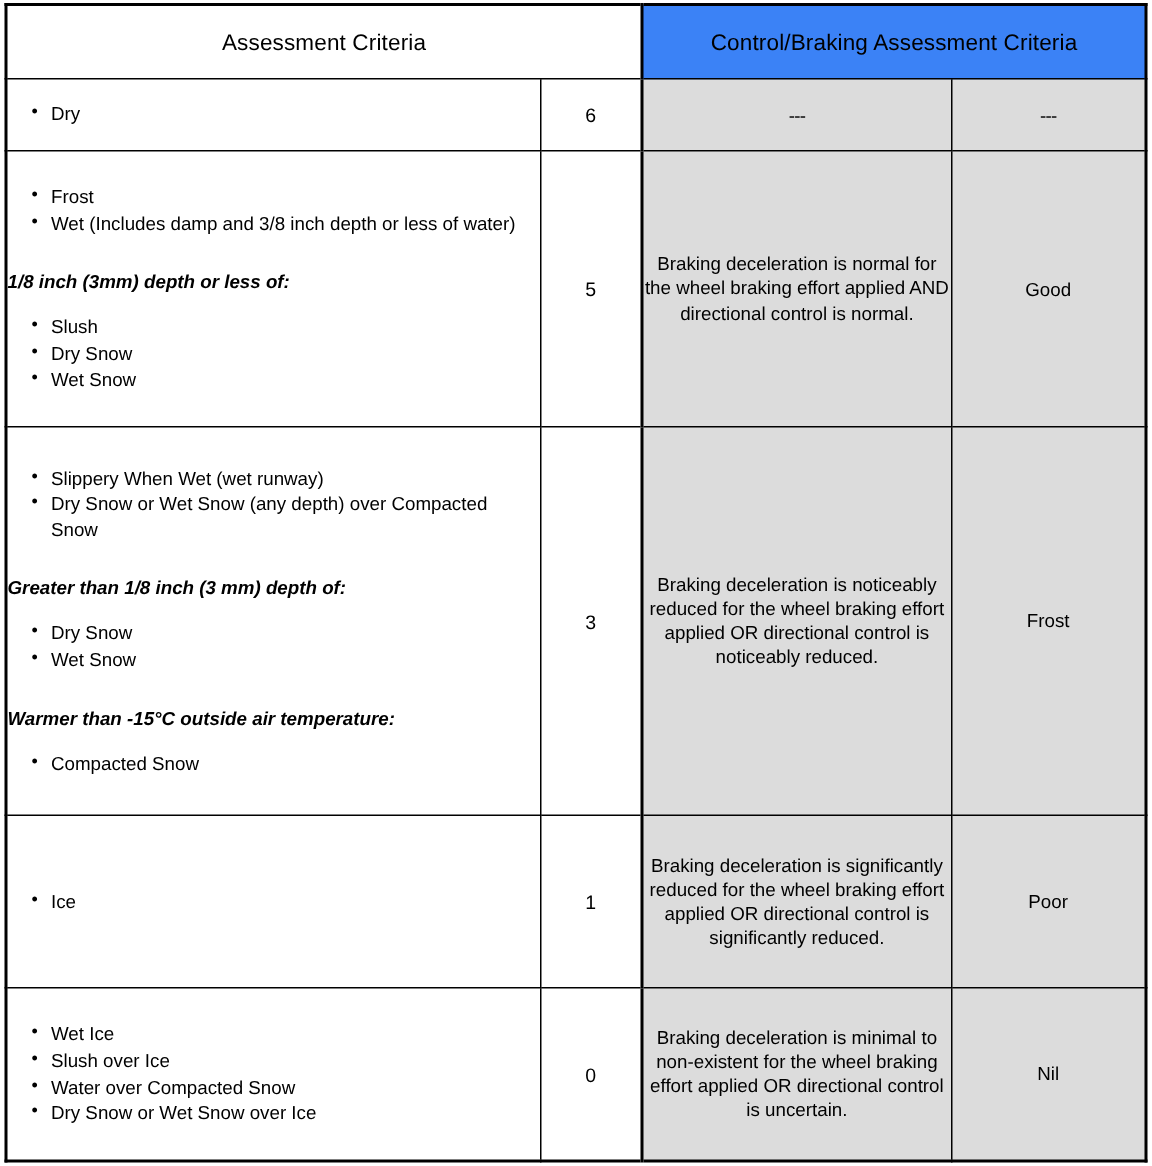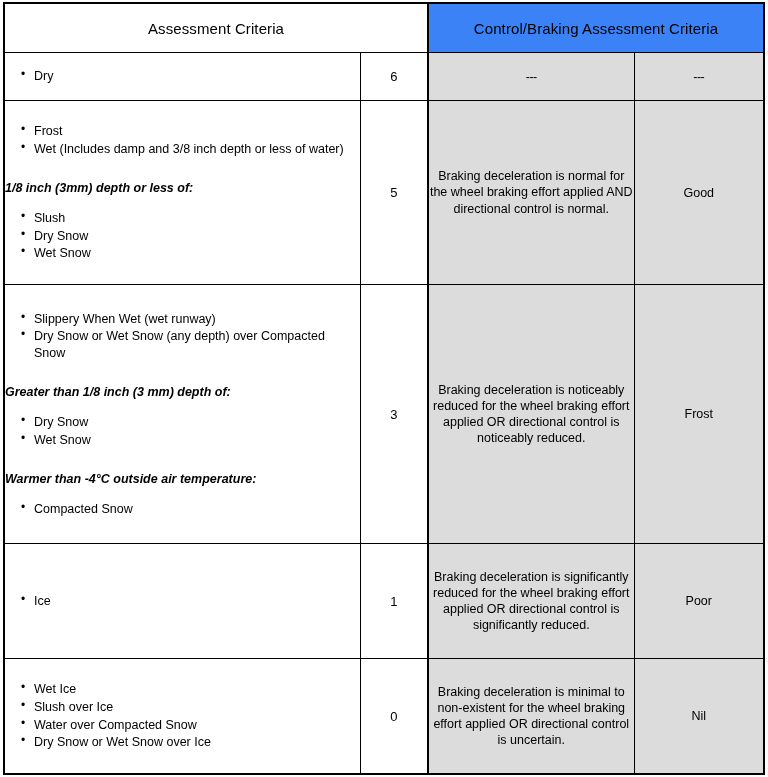--- a/index.html
+++ b/index.html
@@ -177,21 +177,21 @@
               <li>Slippery When Wet (wet runway)</li>
               <li>Dry Snow or Wet Snow (any depth) over Compacted Snow</li>
             </ul>
             <div class="gap"></div>
             <div class="lead">Greater than 1/8 inch (3 mm) depth of:</div>
             <ul class="bullets">
               <li>Dry Snow</li>
               <li>Wet Snow</li>
             </ul>
             <div class="gap"></div>
-            <div class="lead">Warmer than -4°C outside air temperature:</div>
+            <div class="lead">Warmer than -15°C outside air temperature:</div>
             <ul class="bullets">
               <li>Compacted Snow</li>
             </ul>
           </td>
           <td class="rwycc sec-left">3</td>
           <td class="decel">Braking deceleration is noticeably reduced for the wheel braking effort applied OR directional control is noticeably reduced.</td>
           <td class="pilot">Frost</td>
         </tr>
         <tr style="height: 104px;">
           <td class="desc">

